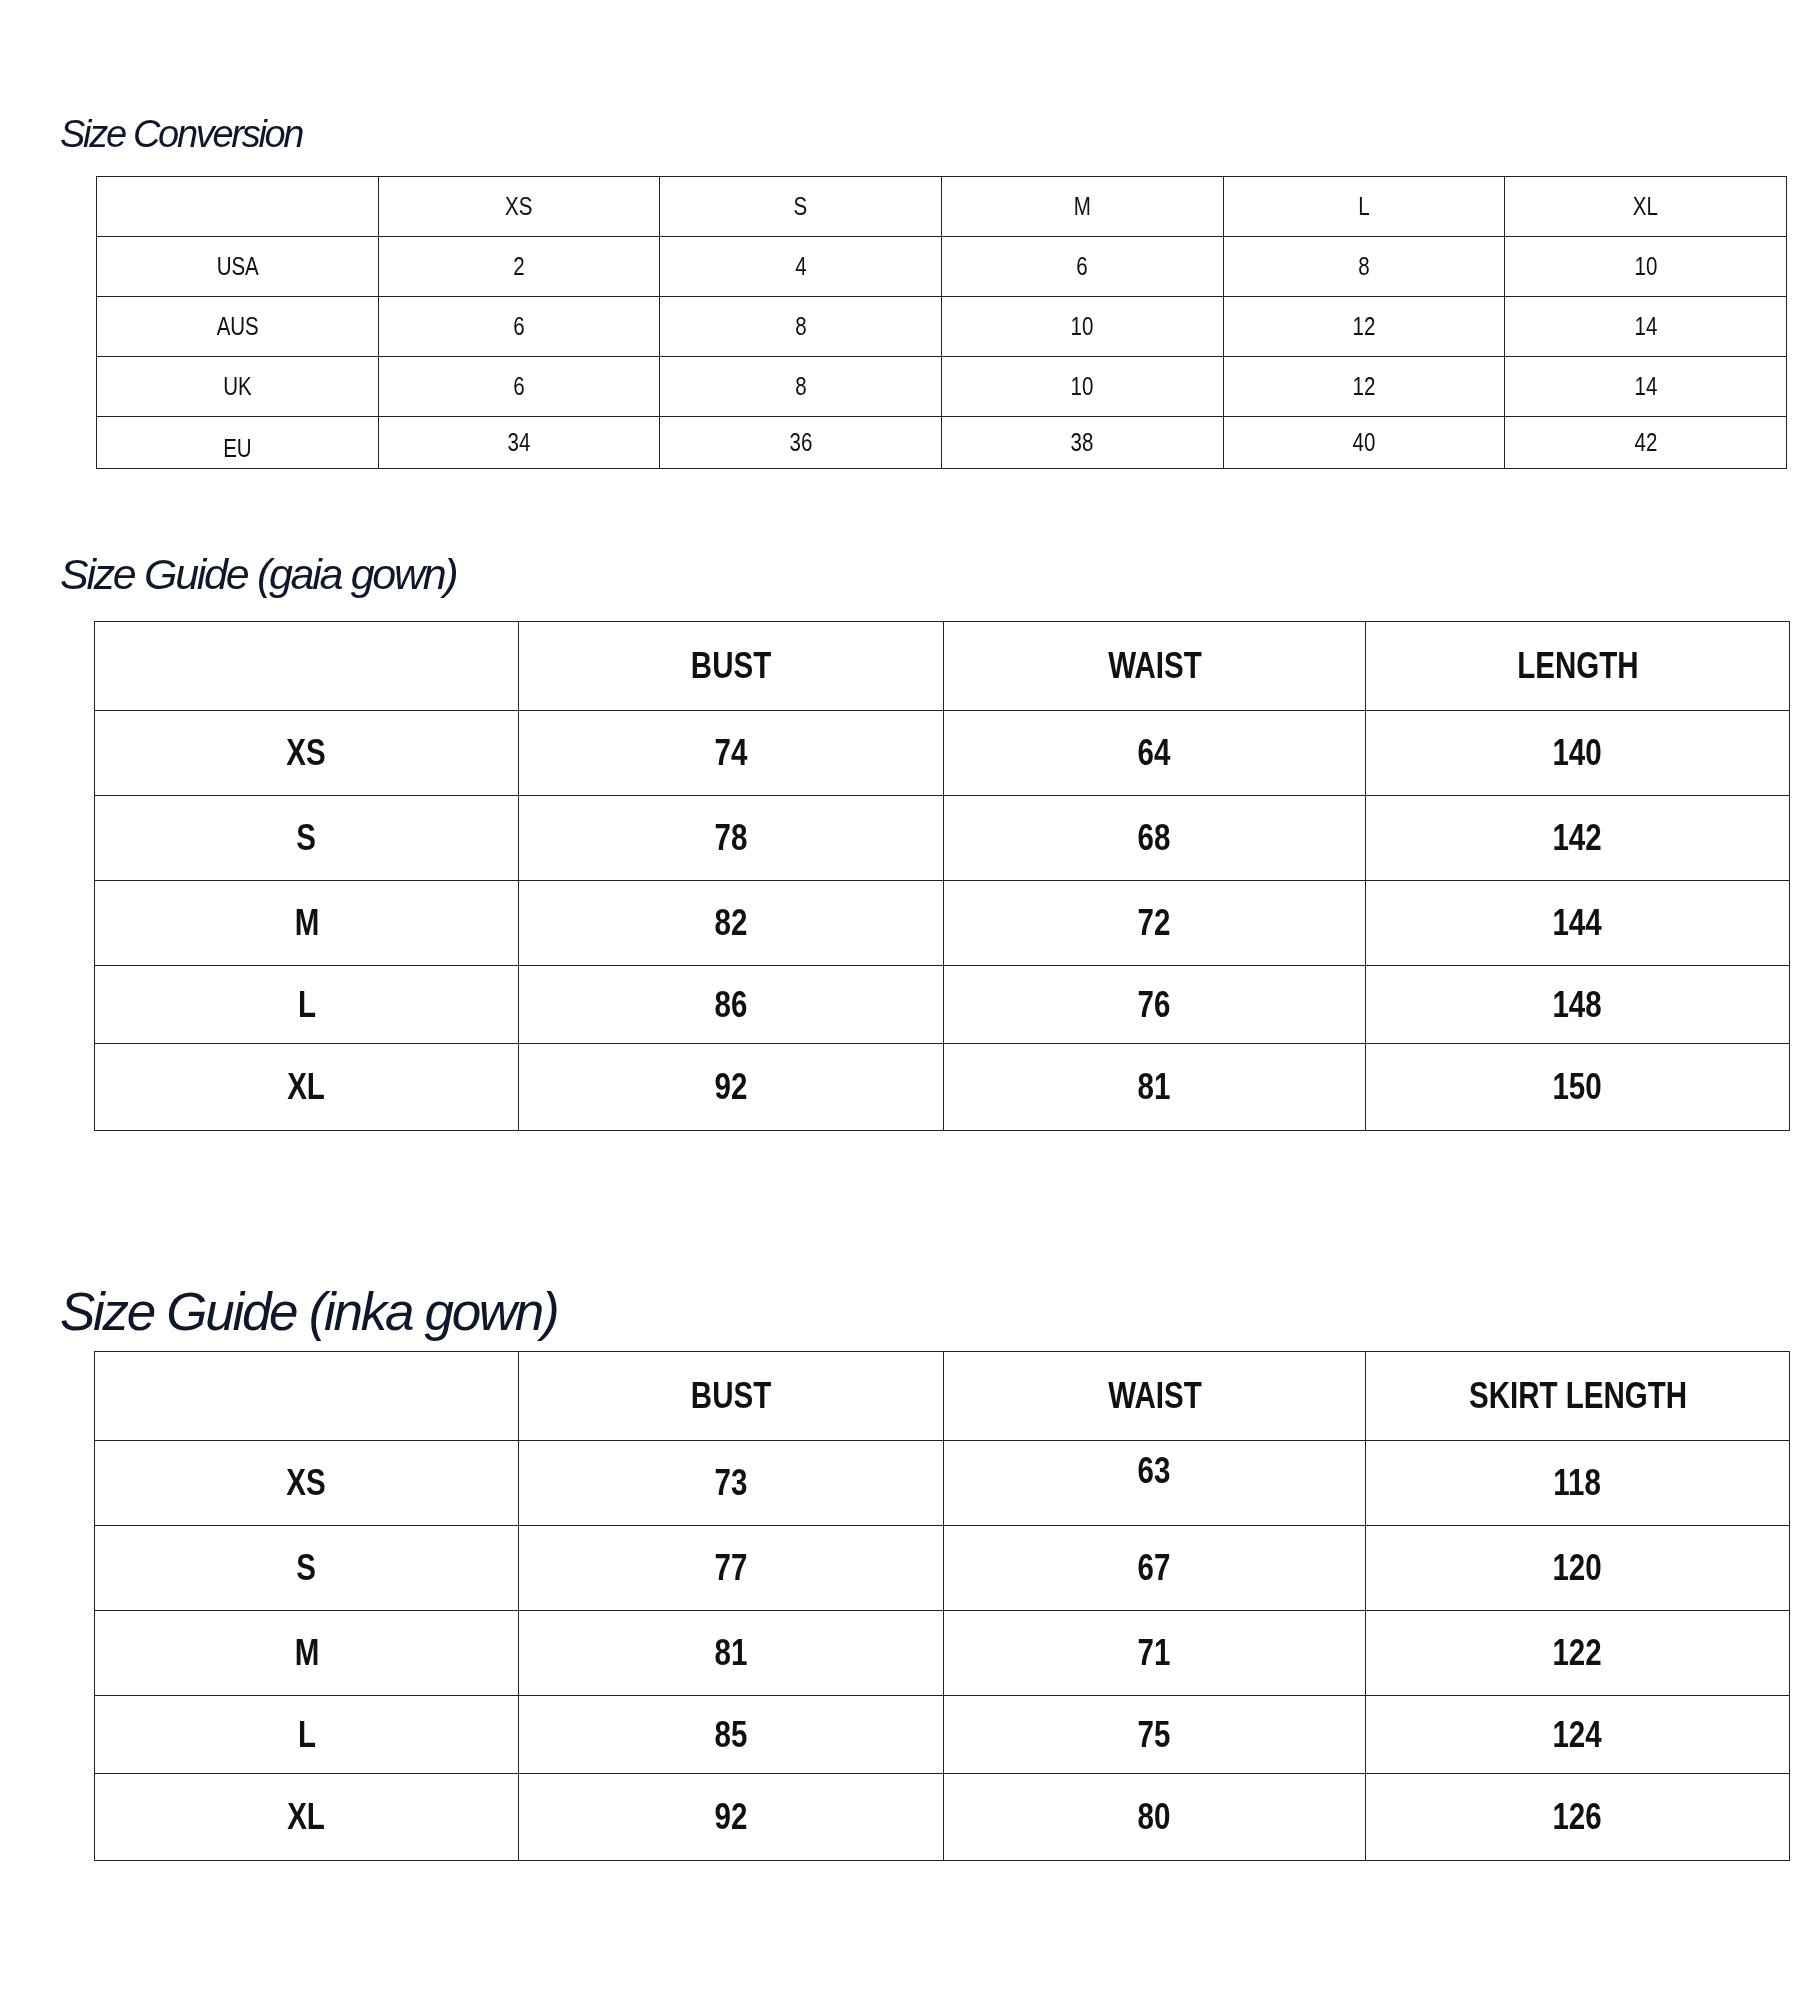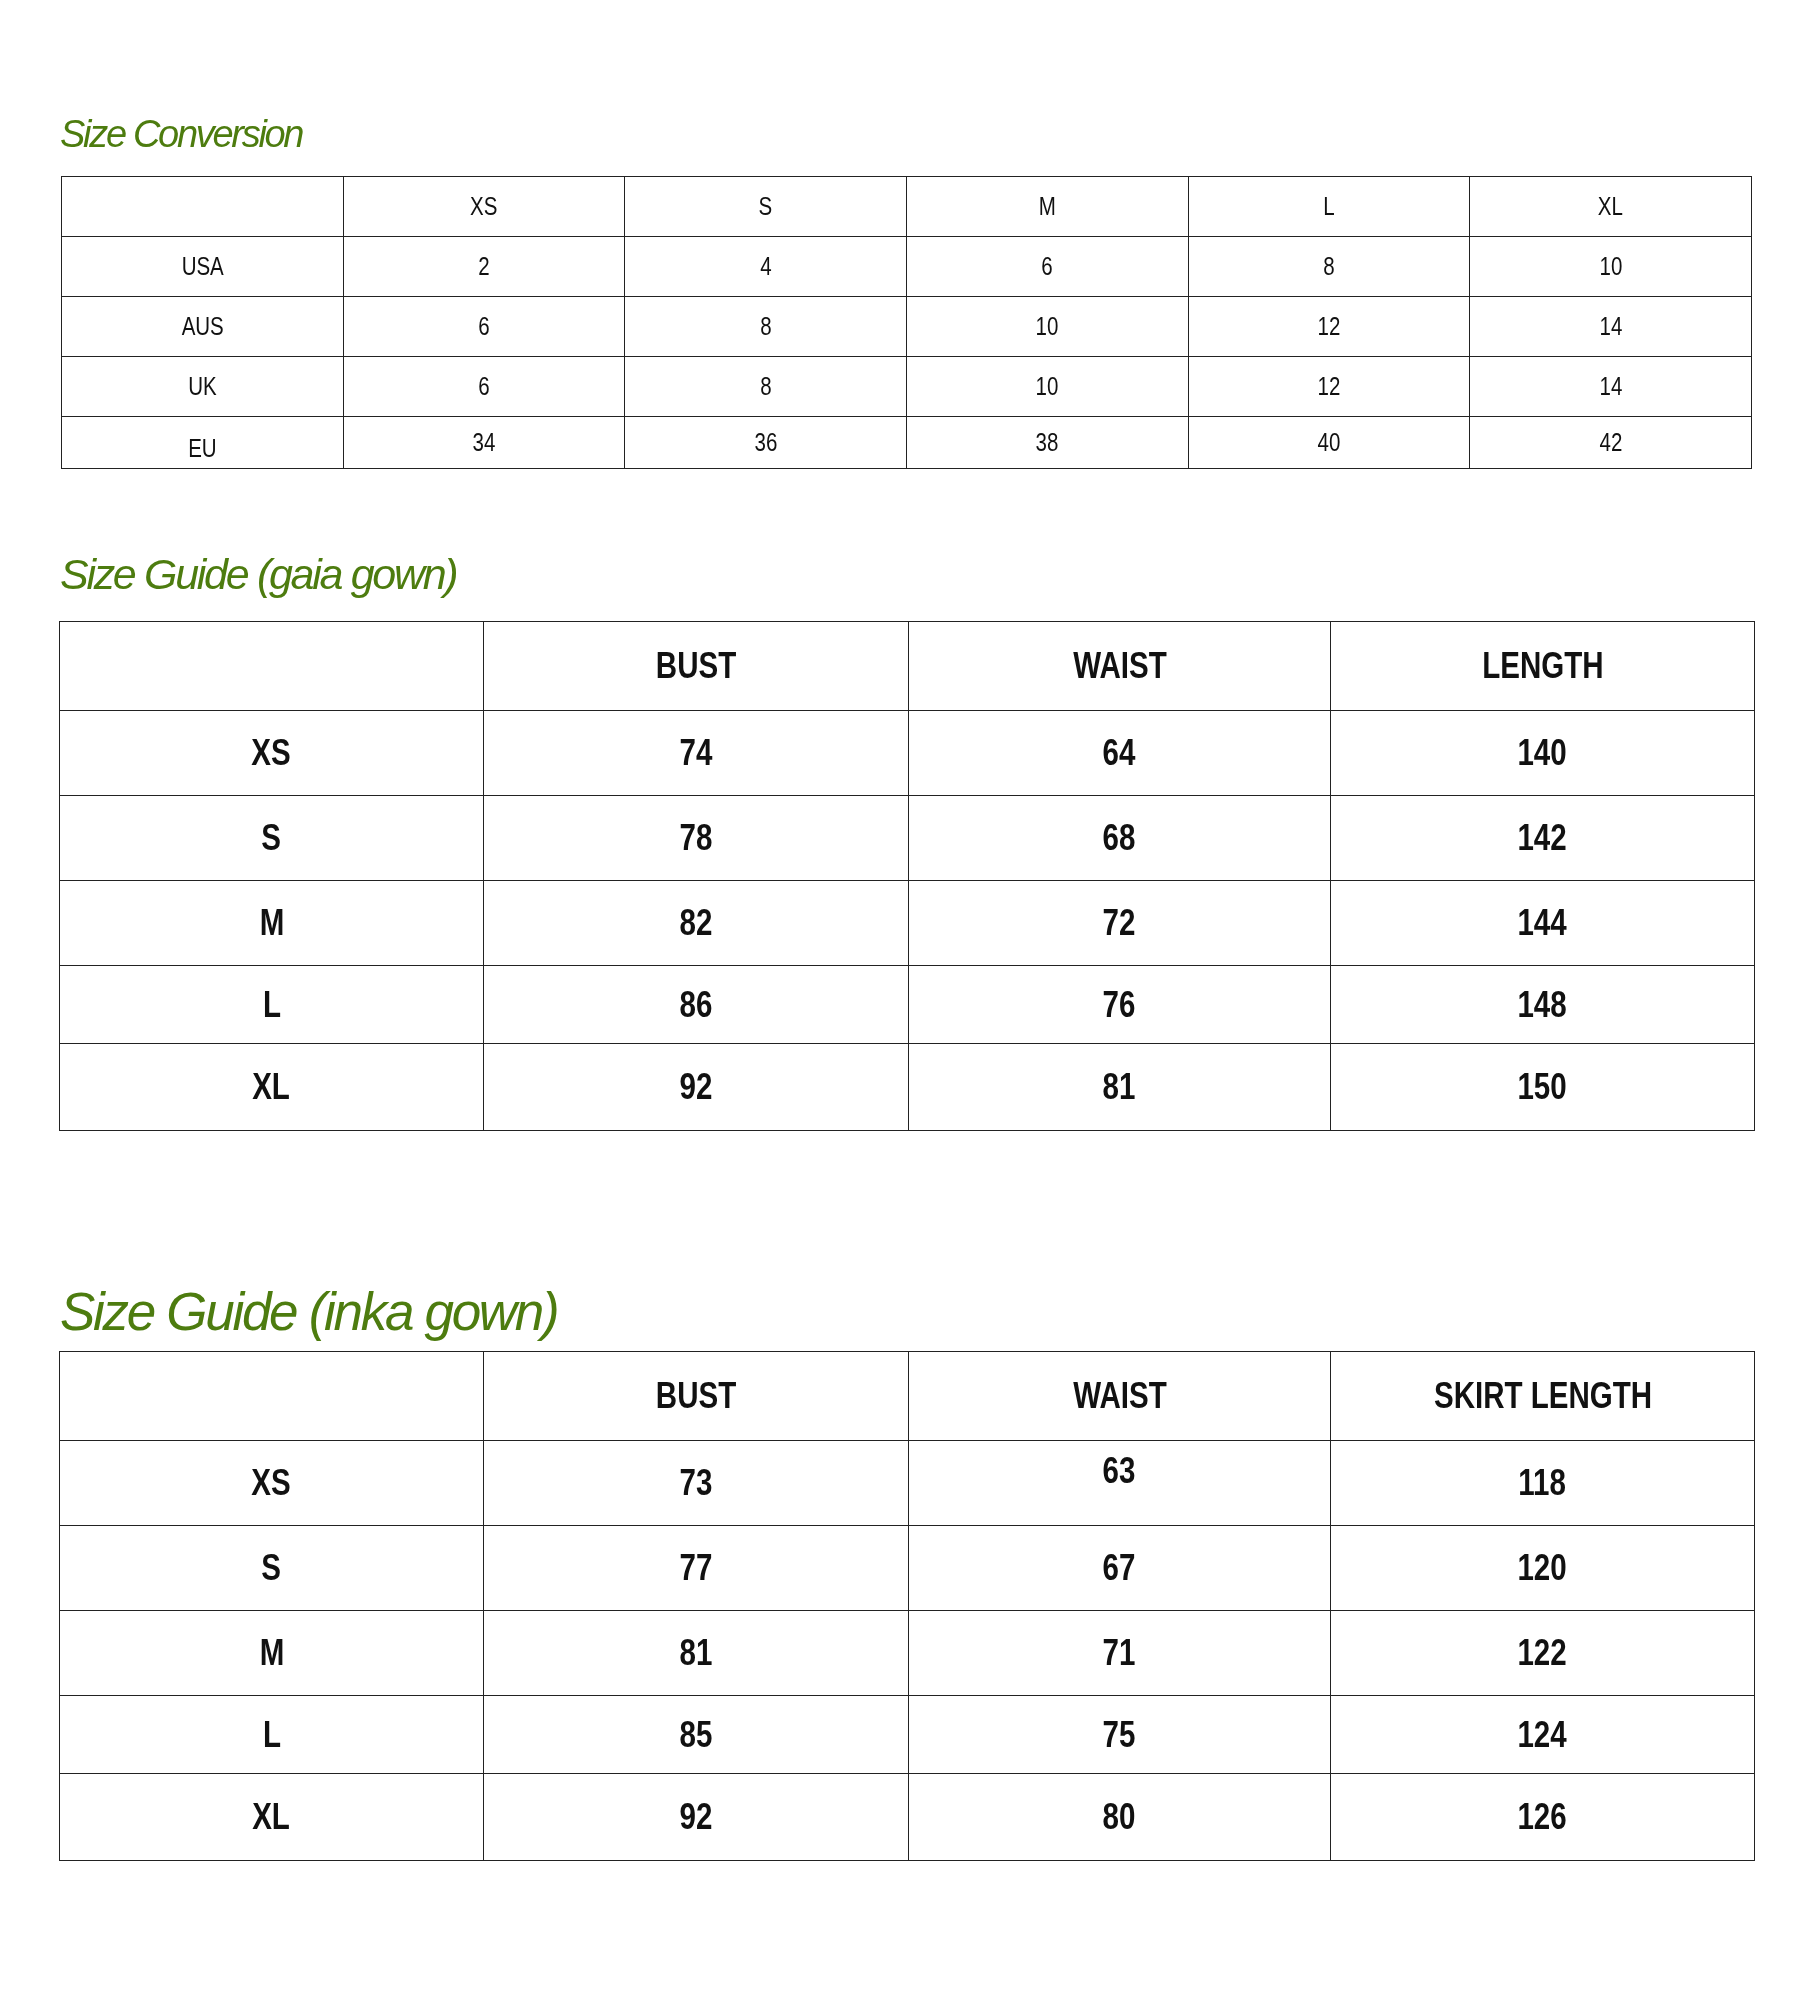--- a/index.html
+++ b/index.html
@@ -1,21 +1,21 @@
 <!DOCTYPE html>
 <html style="font-size:12px"><head>
 <meta charset="utf-8">
 <style>
   html, body { margin: 0; padding: 0; background: #ffffff; }
   body { width: 1813px; height: 2015px; position: relative; overflow: hidden;
          font-family: "Liberation Sans", "DejaVu Sans", sans-serif; color: #111111; }
   .section-title { position: absolute; left: 60px; margin: 0; font-weight: normal;
-         font-style: italic; color: #4d7c0f; letter-spacing: -2.3px; white-space: nowrap;
+         font-style: italic; color: #0f172a; letter-spacing: -2.3px; white-space: nowrap;
          transform-origin: left center; }
-  .tbl { position: absolute; border-collapse: collapse; table-layout: fixed; }
+  .tbl { position: absolute; border-collapse: collapse; table-layout: fixed; margin-left: 35px; }
   .tbl td, .tbl th { border: 1.9px solid #222222; padding: 0; text-align: center;
          vertical-align: middle; font-weight: normal; overflow: hidden; }
   .cell-text { display: inline-block; transform: scaleX(0.82); white-space: nowrap; }
   #t1 { left: 61px; top: 176px; width: 1691px; }
   #t1 td, #t1 th { font-size: 25px; }
   #t1 .hdr-row { height: 60px; }
   #t1 .body-row { height: 60px; }
   #t1 .body-row.last { height: 52px; }
   #t2 { left: 59px; top: 621px; width: 1694px; }
   #t3 { left: 59px; top: 1351px; width: 1694px; }

